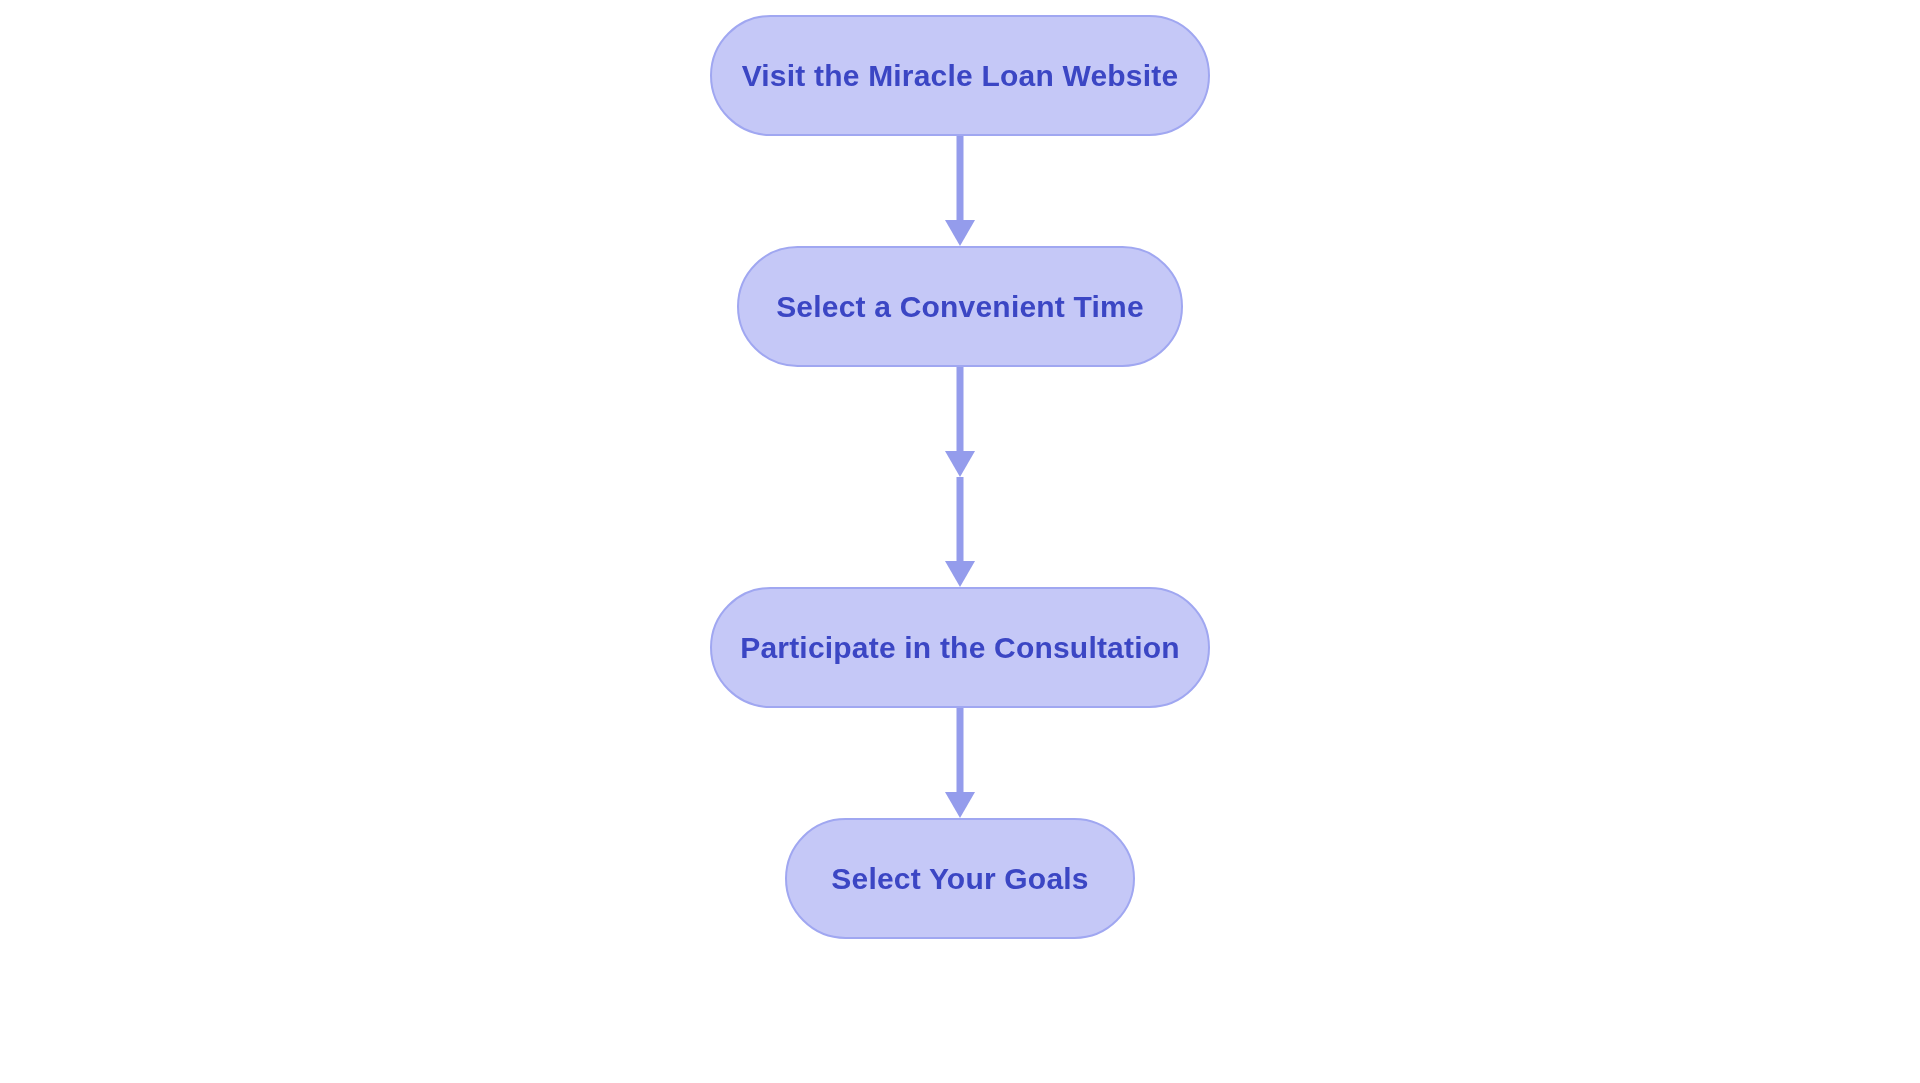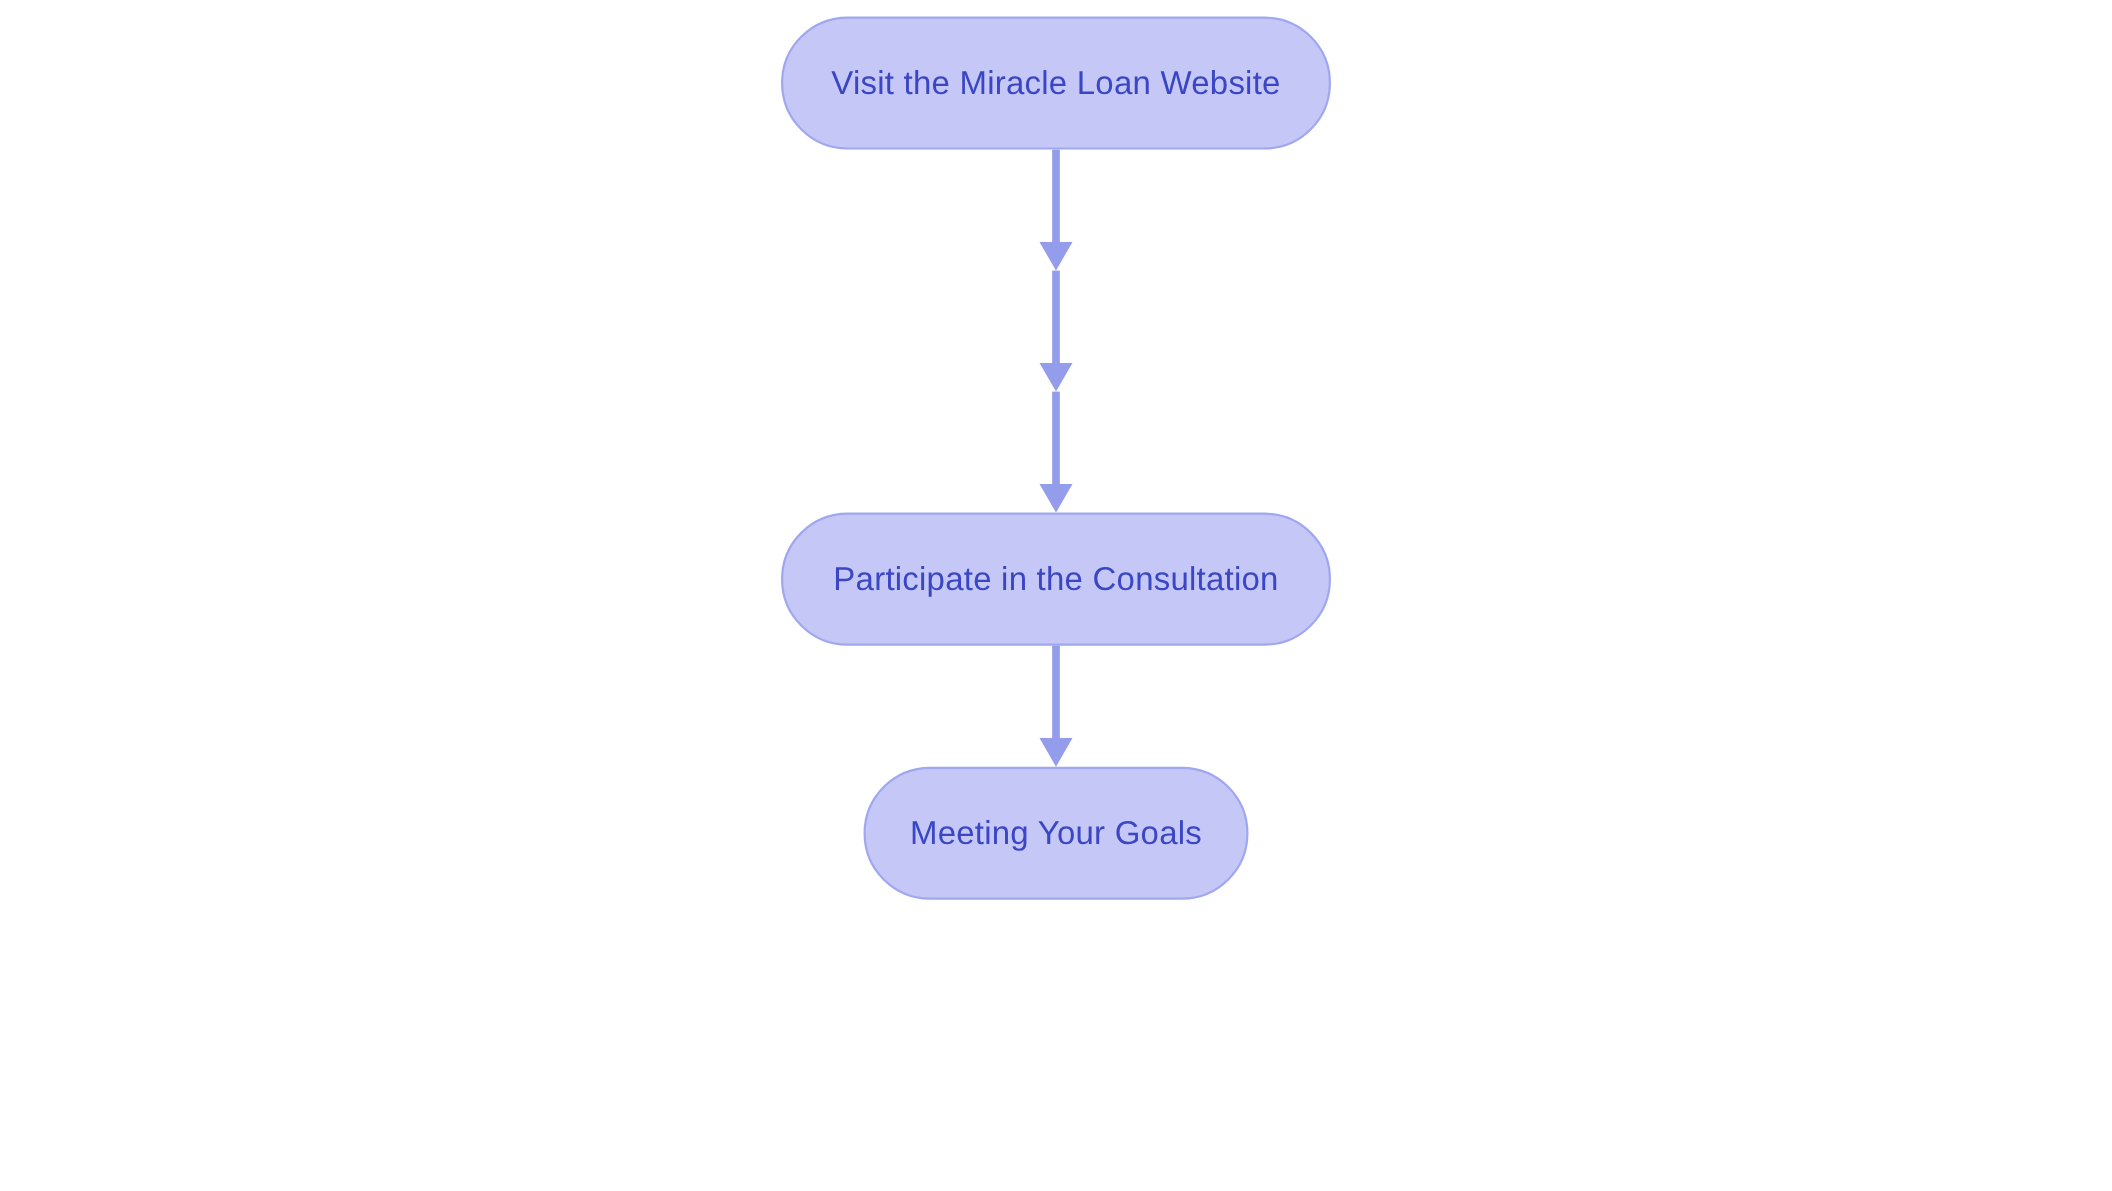--- a/index.html
+++ b/index.html
@@ -2,21 +2,21 @@
 <html style="--background: #ffffff; --node-fill: #c5c8f7; --node-border: #a0a7f1; --node-text: #3b46c4; --arrow: #949cec;"><head>
 <meta charset="utf-8">
 <style>
   :root{
     --background:#ffffff;
     --node-fill:#c5c8f7;
     --node-border:#a0a7f1;
     --node-text:#3b46c4;
     --arrow:#949cec;
   }
-  *{margin:0;padding:0;box-sizing:border-box;}
+  *{margin:0;padding:0;box-sizing:border-box;font-weight:bold;}
   html,body{width:1920px;height:1083px;overflow:hidden;}
   body{
     background:var(--background);
     font-family:"Liberation Sans", sans-serif;
   }
   .canvas{
     position:relative;
     width:1920px;
     height:1083px;
     display:flex;
@@ -79,20 +79,23 @@
 
   <div class="flow-node w-0">
     <span class="node-label">Visit the Miracle Loan Website</span>
   </div>
 
   <div class="flow-arrow">
     <div class="arrow-shaft"></div>
     <div class="arrow-head"></div>
   </div>
 
+  <div class="flow-node w-1">
+    <span class="node-label">Select a Convenient Time</span>
+  </div>
 
   <div class="flow-arrow">
     <div class="arrow-shaft"></div>
     <div class="arrow-head"></div>
   </div>
 
 
   <div class="flow-arrow">
     <div class="arrow-shaft"></div>
     <div class="arrow-head"></div>
@@ -101,16 +104,16 @@
   <div class="flow-node w-3">
     <span class="node-label">Participate in the Consultation</span>
   </div>
 
   <div class="flow-arrow">
     <div class="arrow-shaft"></div>
     <div class="arrow-head"></div>
   </div>
 
   <div class="flow-node w-4">
-    <span class="node-label">Meeting Your Goals</span>
+    <span class="node-label">Select Your Goals</span>
   </div>
 
 </div>
 
 </body></html>

